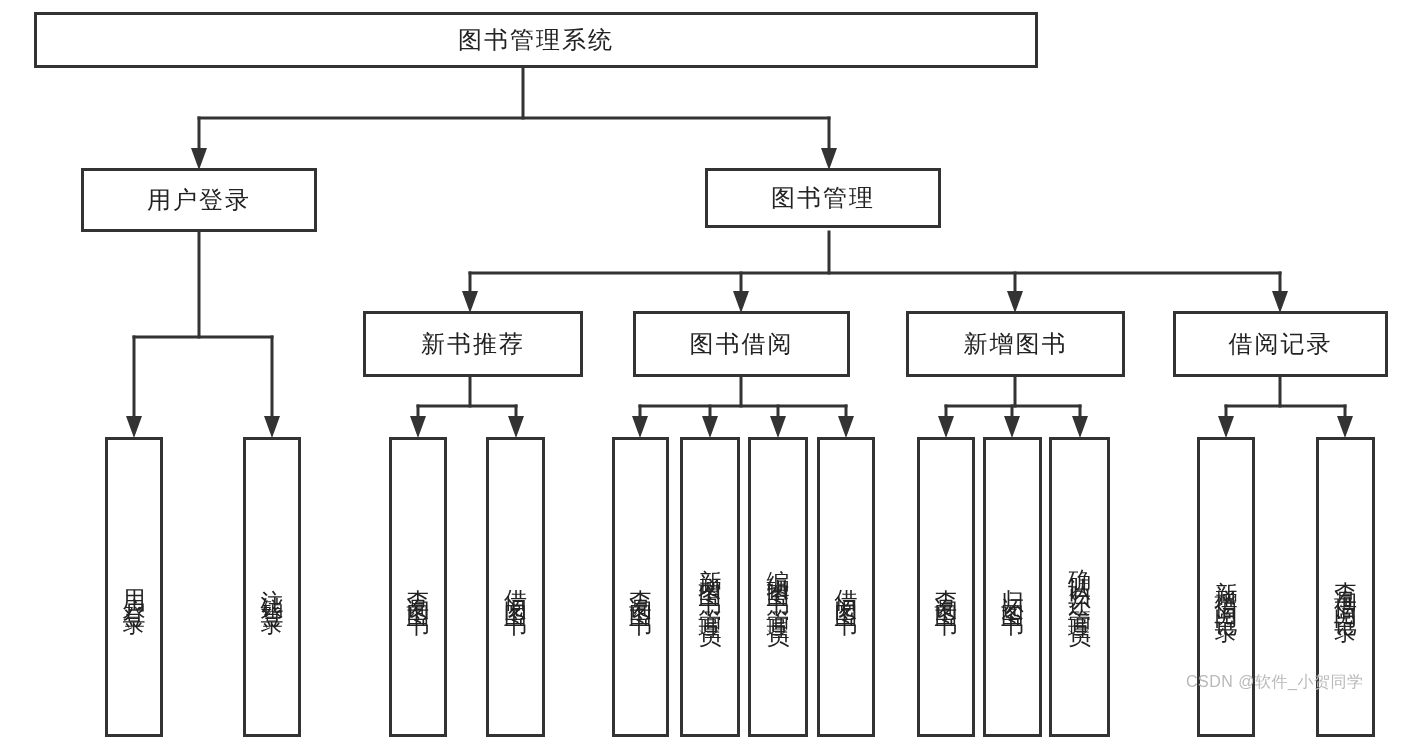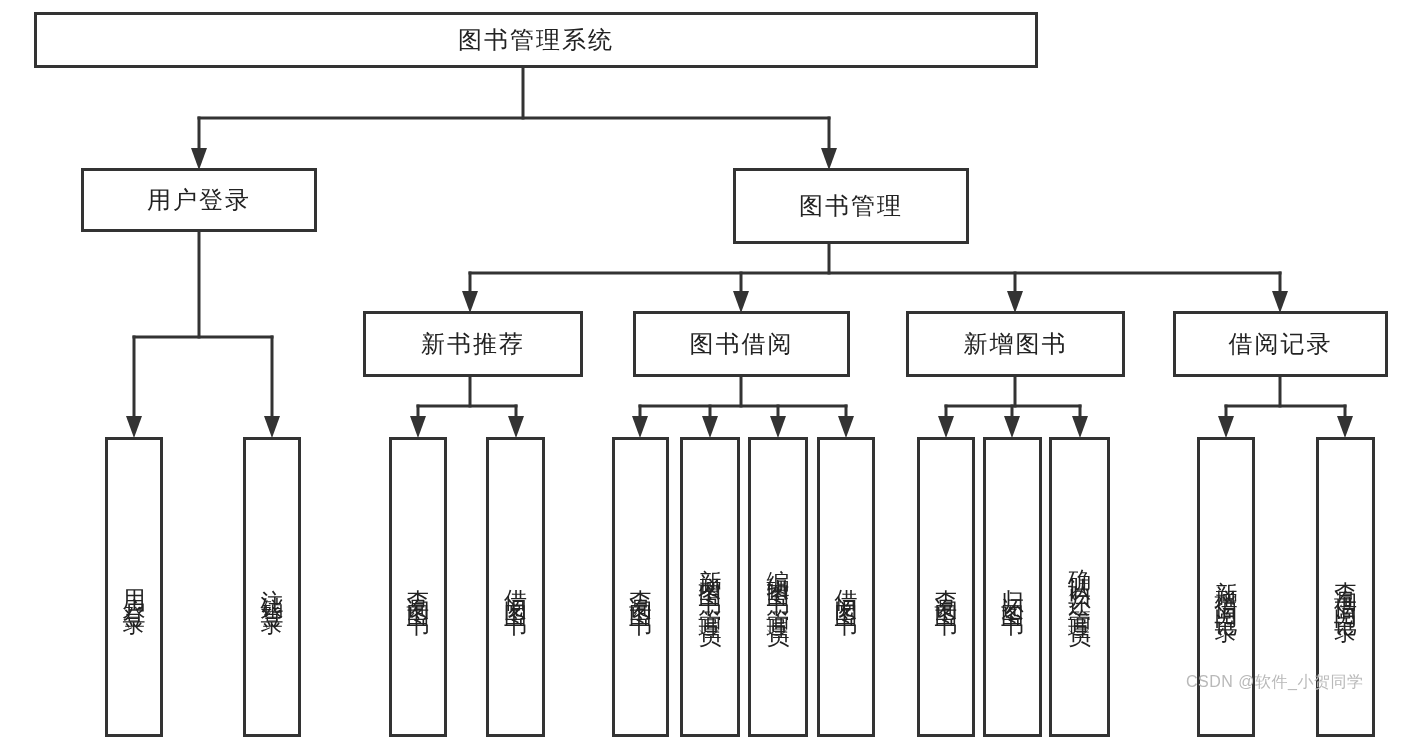--- a/index.html
+++ b/index.html
@@ -116,21 +116,21 @@
       <polygon points="1004,416 1020,416 1012,438"></polygon>
       <polygon points="1072,416 1088,416 1080,438"></polygon>
       <polygon points="1218,416 1234,416 1226,438"></polygon>
       <polygon points="1337,416 1353,416 1345,438"></polygon>
     </g>
   </svg>
 
   <div class="node h-node" style="left:21px;top:12px;width:1004px;height:56px;margin-left:13px;">图书管理系统</div>
 
   <div class="node h-node" style="left:81px;top:168px;width:236px;height:64px;">用户登录</div>
-  <div class="node h-node" style="left:733px;top:168px;width:236px;height:76px;">图书管理</div>
+  <div class="node h-node" style="left:705px;top:168px;width:236px;height:60px;">图书管理</div>
 
   <div class="node h-node" style="left:633px;top:311px;width:217px;height:66px;">图书借阅</div>
   <div class="node h-node" style="left:363px;top:311px;width:220px;height:66px;">新书推荐</div>
   <div class="node h-node" style="left:906px;top:311px;width:219px;height:66px;">新增图书</div>
   <div class="node h-node" style="left:1173px;top:311px;width:215px;height:66px;">借阅记录</div>
 
   <div class="node v-node" style="left:105px;top:437px;width:58px;height:300px;">
     <span>用户登录</span>
   </div>
   <div class="node v-node" style="left:243px;top:437px;width:58px;height:300px;">

